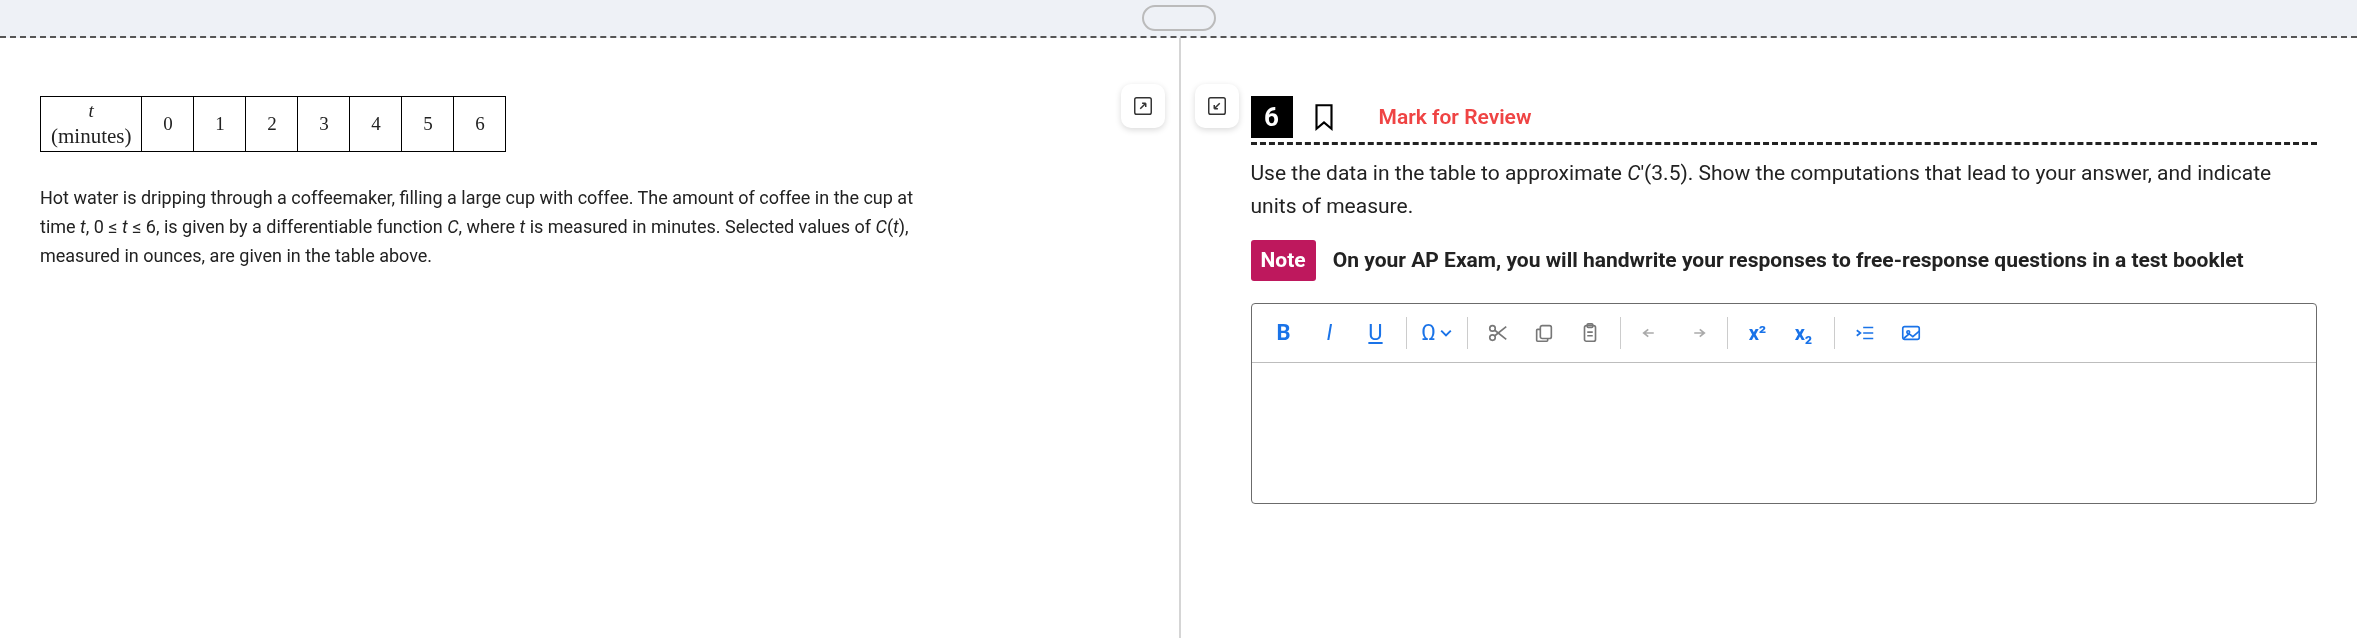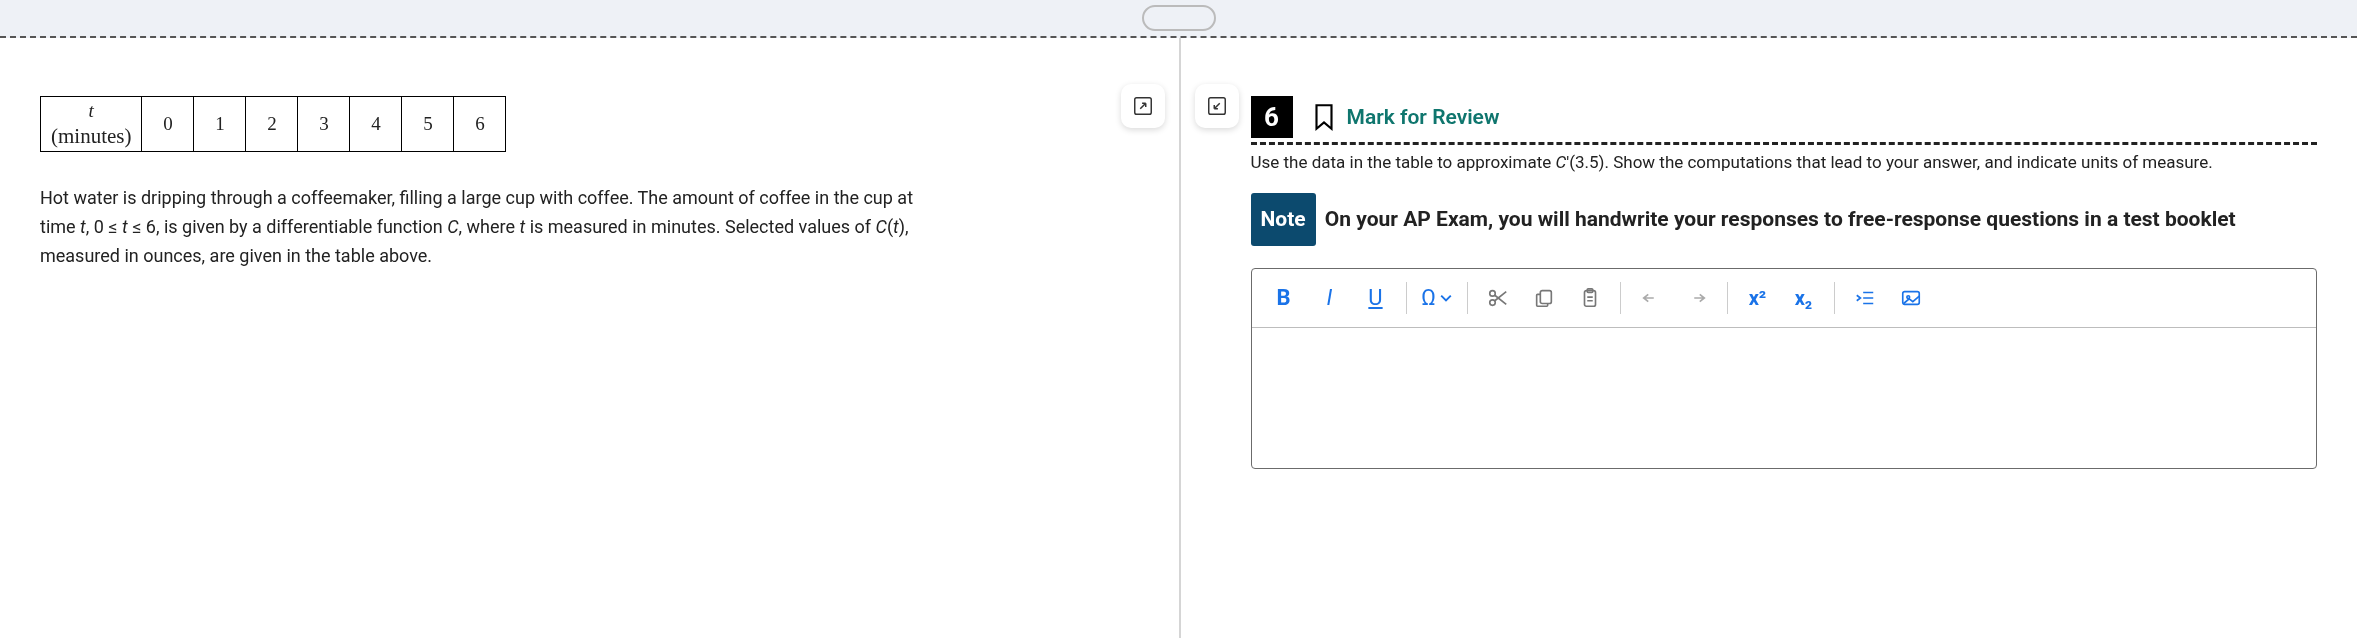--- a/index.html
+++ b/index.html
@@ -111,40 +111,40 @@
     width: 42px;
     height: 42px;
     display: flex;
     align-items: center;
     justify-content: center;
   }
   .bookmark-wrap {
     display:flex; align-items:center; gap:10px; cursor:pointer;
   }
   .bookmark-wrap svg { width:26px; height:30px; stroke:#000; fill:none; stroke-width:2; }
-  .mark-text { color:#0f766e; font-weight:600; font-size:21px; }
+  .mark-text { color:#ef4444; font-weight:600; font-size:21px;margin-left:32px; }
 
   .q-body {
-    margin-top: 4px;
+    margin-top: 12px;
     margin-left: 30px;
-    font-size: 17px;
+    font-size: 21px;
     line-height: 1.55;
   }
   .q-body .ital { font-style: italic; }
 
   .note-line {
     margin-top: 18px;
     margin-left: 30px;
     font-size: 21px;
     line-height: 1.55;
   }
   .note-badge {
-    background:#0c4a6e; color:#fff; font-weight:700;
-    padding: 10px 10px; border-radius:3px;
-    margin-right: 4px;
+    background:#be185d; color:#fff; font-weight:700;
+    padding: 4px 10px; border-radius:3px;
+    margin-right: 12px;
     display:inline-block;
   }
   .note-line .bold { font-weight:700; }
 
   
   .editor {
     margin-top: 22px;
     margin-left: 30px;
     border: 1.5px solid #6b6b6b;
     border-radius: 4px;

